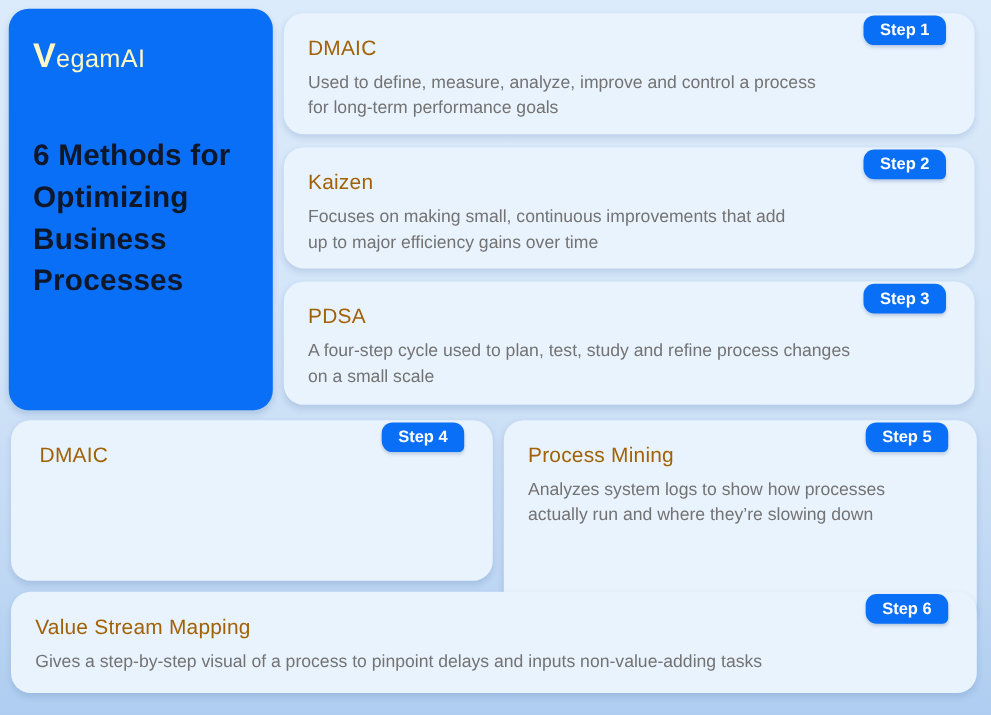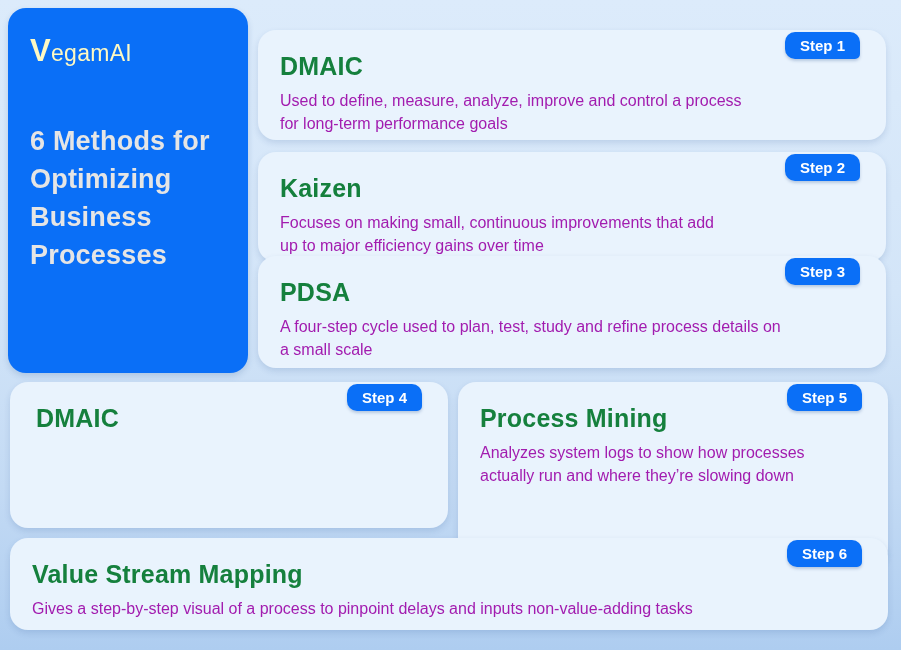--- a/index.html
+++ b/index.html
@@ -31,38 +31,38 @@
     letter-spacing: 0.3px;
     line-height: 34px;
   }
   .logo::first-letter {
     font-size: 31px;
     font-weight: 700;
   }
   .sidebar-title {
     margin: 52px 0 4px 0;
     width: 200px;
-    color: #e5e5e5;
+    color: #0f172a;
     font-size: 27px;
     font-weight: 700;
     line-height: 38px;
     letter-spacing: 0.2px;
   }
 
   
   .card {
     position: absolute;
     background: #e9f3fd;
     border-radius: 18px;
     box-sizing: border-box;
     padding: 22px 22px 0 22px;
     box-shadow: 0 3px 6px rgba(35, 75, 140, 0.15);
   }
-  .pos-1 { left: 258px; top: 12px;  width: 628px; height: 110px; margin-top: 18px; }
-  .pos-2 { left: 258px; top: 134px; width: 628px; height: 110px; margin-top: 18px; }
+  .pos-1 { left: 258px; top: 12px;  width: 628px; height: 110px; }
+  .pos-2 { left: 258px; top: 134px; width: 628px; height: 110px; }
   .pos-3 { left: 258px; top: 256px; width: 628px; height: 112px; }
   .pos-4 { left: 10px;  top: 382px; width: 438px; height: 146px; padding-left: 26px; }
   .pos-5 { left: 458px; top: 382px; width: 430px; height: 185px; }
   .pos-6 { left: 10px;  top: 538px; width: 878px; height: 92px; }
 
   .badge {
     position: absolute;
     top: 2px; right: 26px;
     height: 27px;
     padding: 0 15px;
@@ -72,28 +72,28 @@
     background: #0a6ff7;
     color: #ffffff;
     font-size: 15px;
     font-weight: 700;
     border-radius: 10px 10px 5px 10px;
     box-shadow: 0 2px 3px rgba(35, 75, 140, 0.25);
   }
 
   .card-title {
     margin: 0;
-    color: #15803d;
-    font-size: 25px;
-    font-weight: 700;
+    color: #a16207;
+    font-size: 19px;
+    font-weight: 400;
     letter-spacing: 0.2px;
   }
   .card-desc {
     margin: 8px 0 0 0;
-    color: #a21caf;
+    color: #737373;
     font-size: 16px;
     line-height: 23px;
   }
   .pos-1 .card-desc { max-width: 470px; }
   .pos-2 .card-desc { max-width: 440px; }
   .pos-3 .card-desc { max-width: 505px; }
   .pos-4 .card-desc { max-width: 330px; }
   .pos-5 .card-desc { max-width: 375px; }
 </style>
 </head>
@@ -114,21 +114,21 @@
 
   <section class="card pos-2">
     <span class="badge">Step 2</span>
     <h2 class="card-title">Kaizen</h2>
     <p class="card-desc">Focuses on making small, continuous improvements that add up to major efficiency gains over time</p>
   </section>
 
   <section class="card pos-3">
     <span class="badge">Step 3</span>
     <h2 class="card-title">PDSA</h2>
-    <p class="card-desc">A four-step cycle used to plan, test, study and refine process details on a small scale</p>
+    <p class="card-desc">A four-step cycle used to plan, test, study and refine process changes on a small scale</p>
   </section>
 
   <section class="card pos-4">
     <span class="badge">Step 4</span>
     <h2 class="card-title">DMAIC</h2>
   </section>
 
   <section class="card pos-5">
     <span class="badge">Step 5</span>
     <h2 class="card-title">Process Mining</h2>

